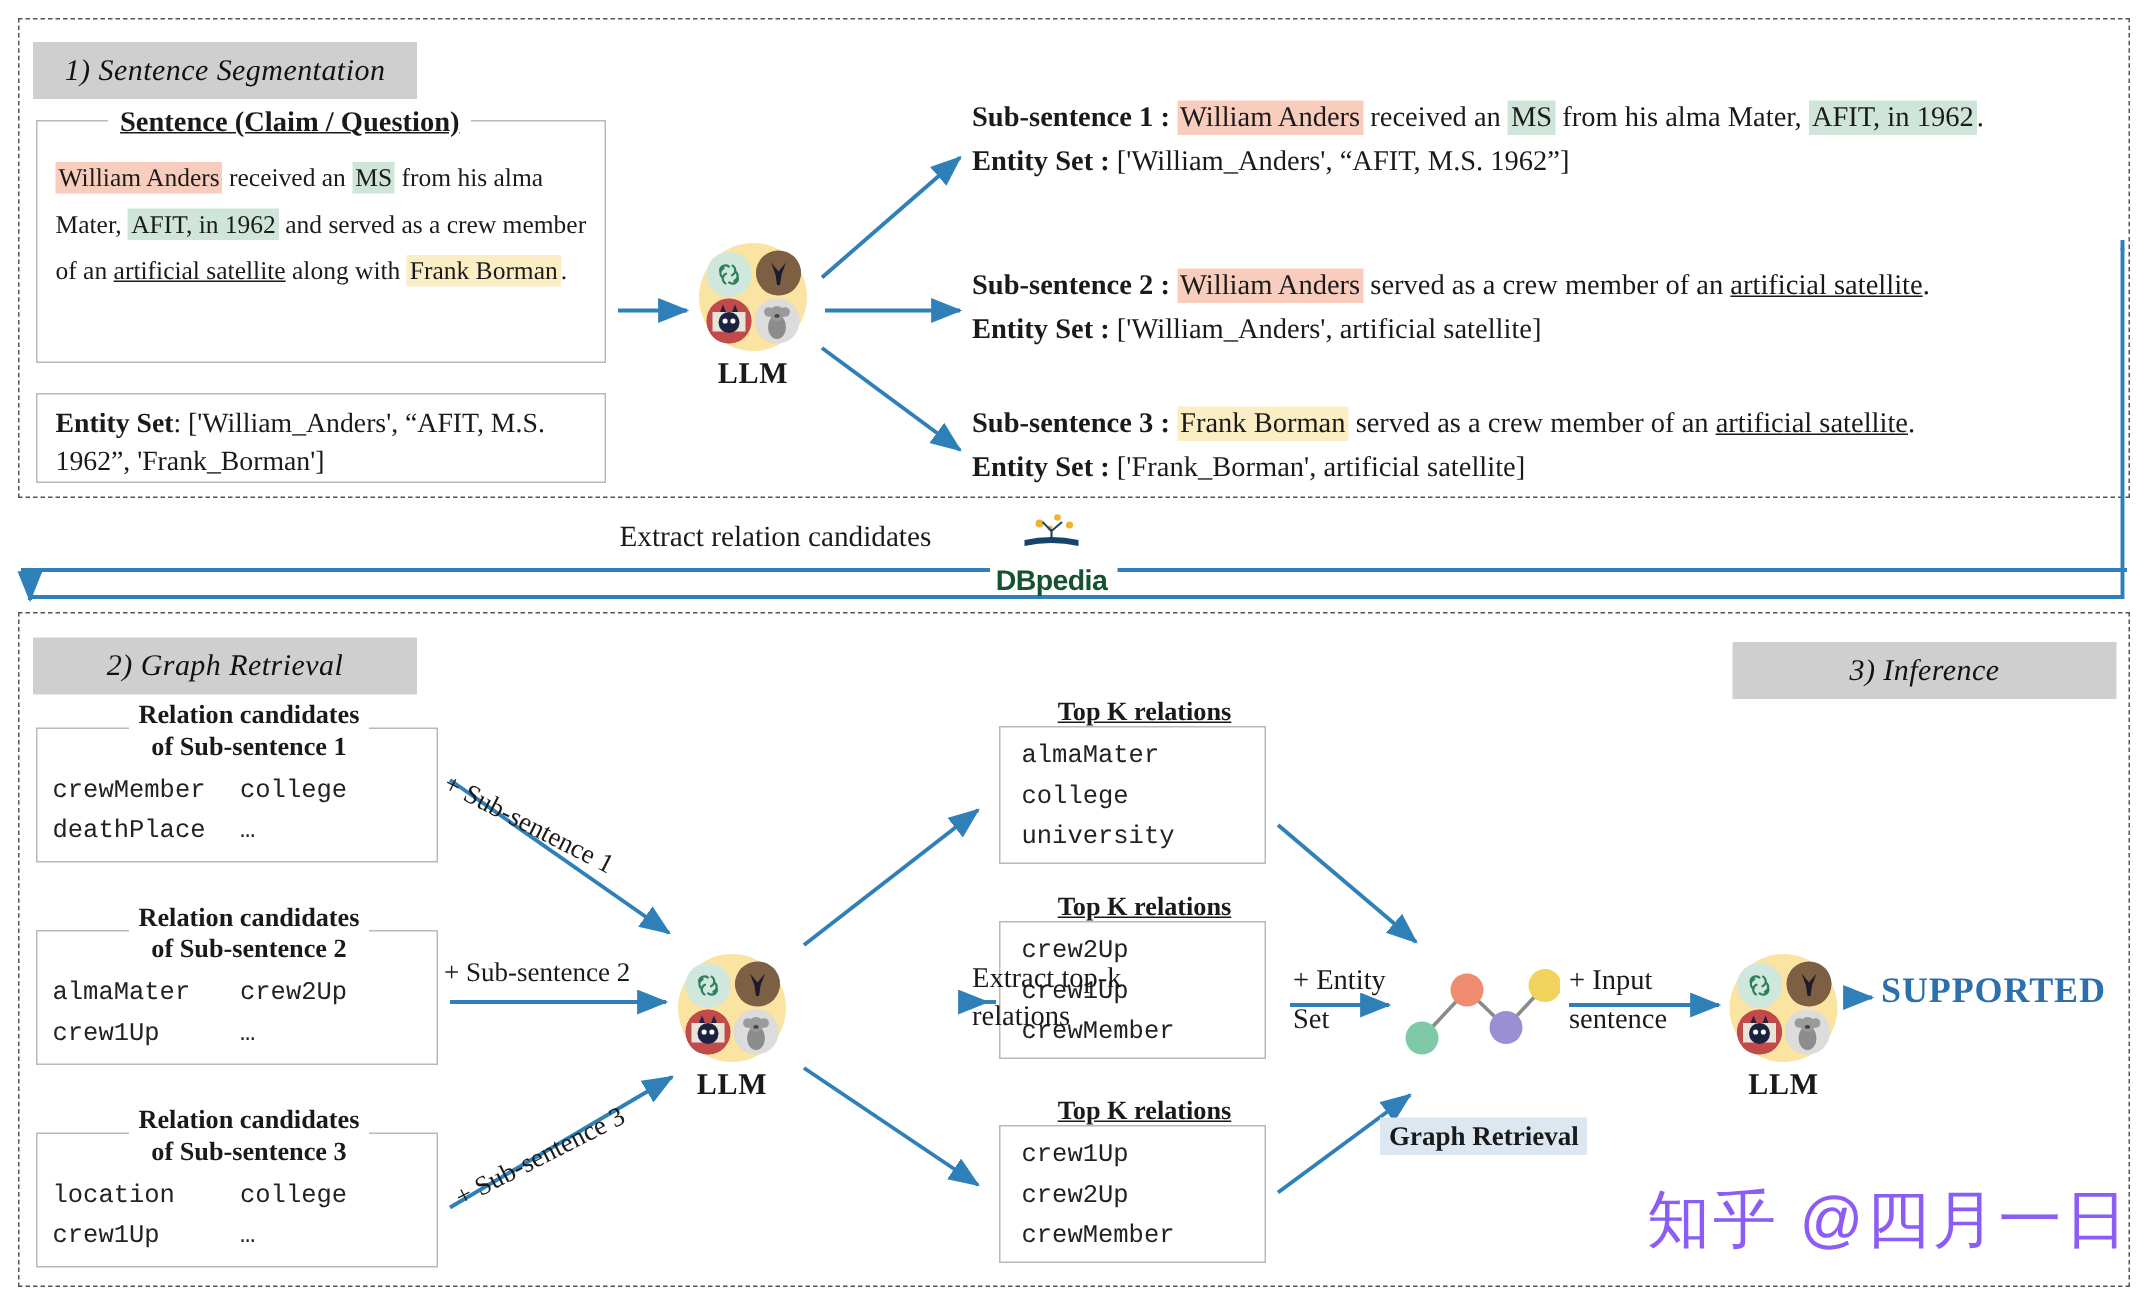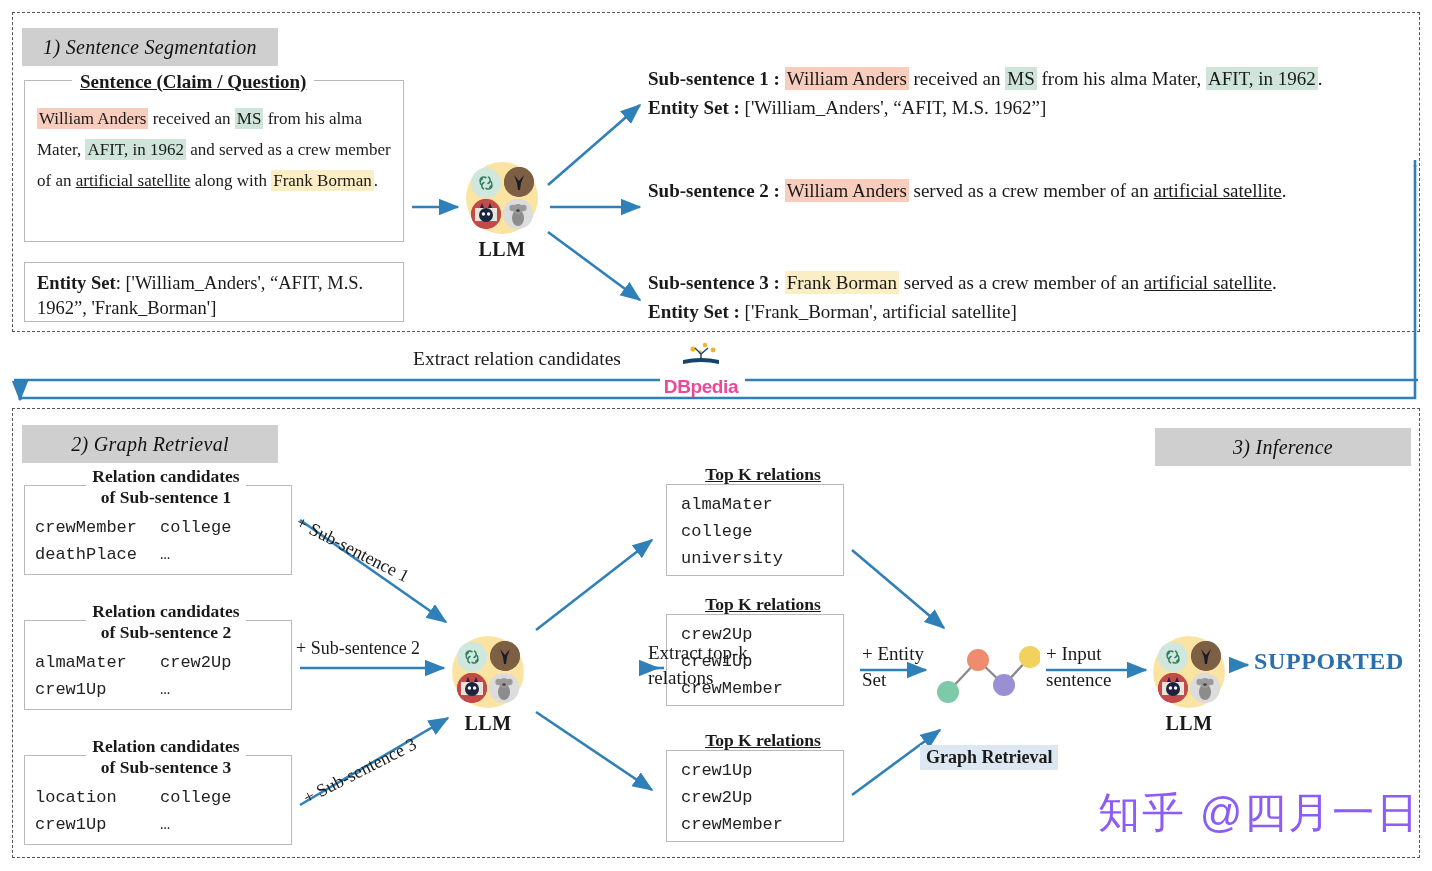--- a/index.html
+++ b/index.html
@@ -109,21 +109,21 @@
        font-size:24px;color:#2c6fad;letter-spacing:.6px;}
 
   
   #graphmini{position:absolute;left:928px;top:640px;width:112px;height:72px;}
   #gr-label{position:absolute;left:920px;top:705px;background:#dce7f2;
        font-weight:bold;font-size:18px;padding:2px 6px;margin-top:40px;}
 
   
   #dbpedia{position:absolute;left:663px;top:340px;width:76px;text-align:center;}
   #dbpedia-word{font-family:"Liberation Sans", sans-serif;font-weight:bold;
-       font-size:19px;color:#ec4899;letter-spacing:-.4px;margin-top:-2px;}
+       font-size:19px;color:#14532d;letter-spacing:-.4px;margin-top:-2px;}
 
   
   #watermark{position:absolute;left:1098px;top:785px;font-size:42px;
        color:#8b5cf6;font-family:"Liberation Sans", sans-serif;letter-spacing:2px;
        white-space:nowrap;}
 </style>
 </head>
 <body>
 
 <div class="stage">
@@ -153,20 +153,23 @@
       <span class="b">Sub-sentence 1 : </span><span class="hl-pink">William Anders</span><span> received an </span><span class="hl-green">MS</span><span> from his alma Mater, </span><span class="hl-green">AFIT, in 1962</span><span>.</span>
     </div>
     <div>
       <span class="b">Entity Set : </span><span>['William_Anders', “AFIT, M.S. 1962”]</span>
     </div>
   </div>
 
   <div class="subsent" id="sub2">
     <div>
       <span class="b">Sub-sentence 2 : </span><span class="hl-pink">William Anders</span><span> served as a crew member of an </span><span class="u">artificial satellite</span><span>.</span>
+    </div>
+    <div>
+      <span class="b">Entity Set : </span><span>['William_Anders', artificial satellite]</span>
     </div>
   </div>
 
   <div class="subsent" id="sub3">
     <div>
       <span class="b">Sub-sentence 3 : </span><span class="hl-yellow">Frank Borman</span><span> served as a crew member of an </span><span class="u">artificial satellite</span><span>.</span>
     </div>
     <div>
       <span class="b">Entity Set : </span><span>['Frank_Borman', artificial satellite]</span>
     </div>

